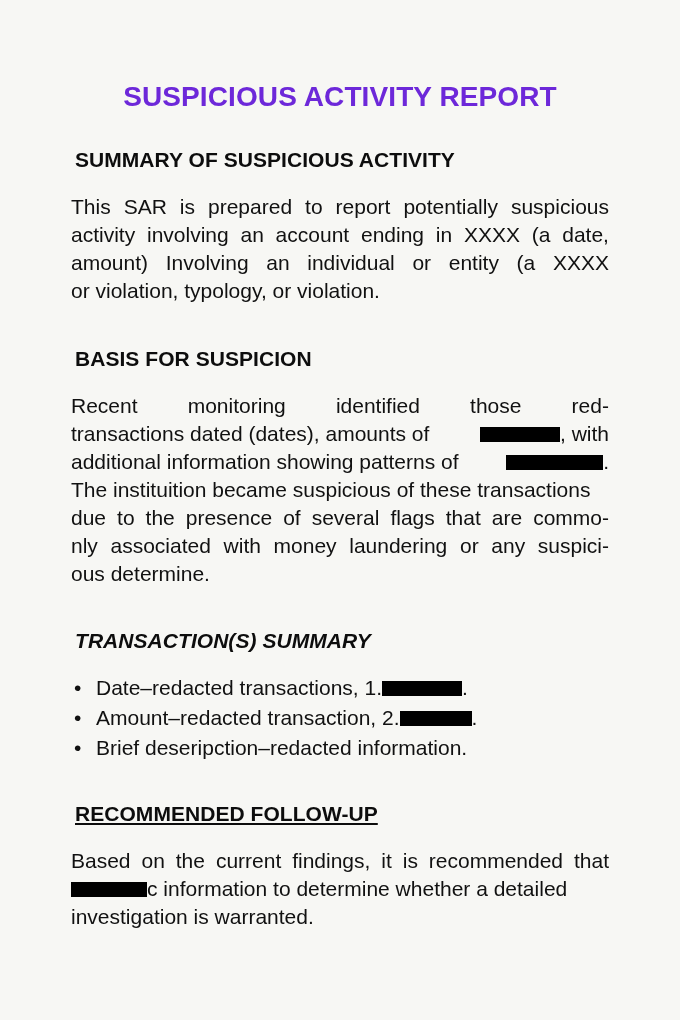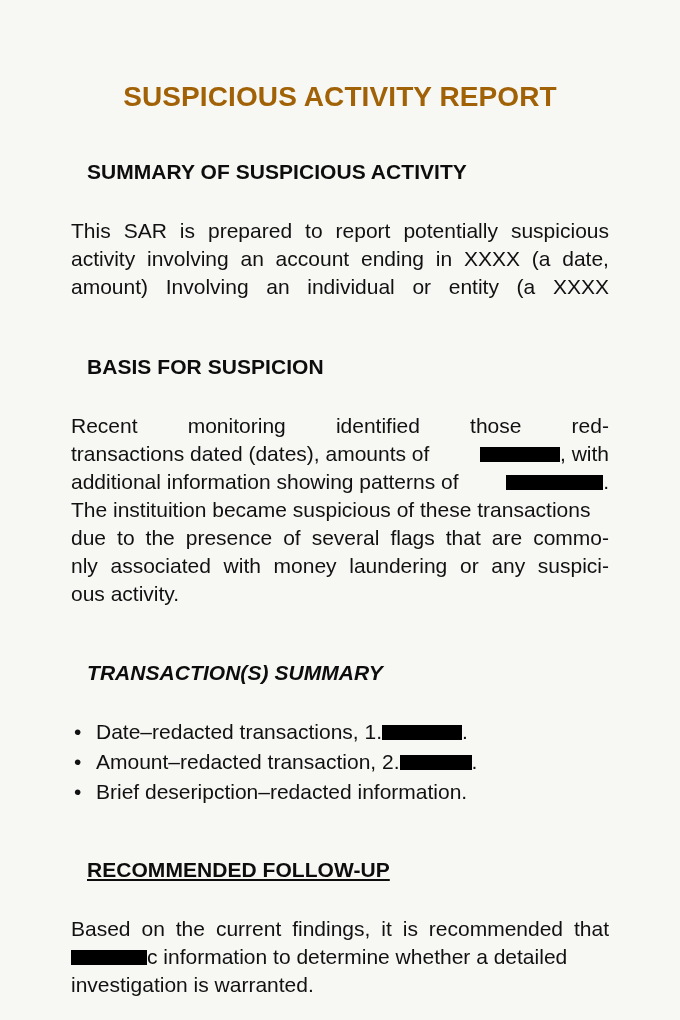--- a/index.html
+++ b/index.html
@@ -27,26 +27,26 @@
 
   
   .doc-title {
     margin: 0;
     padding-top: 80px;
     font-size: 28px;
     font-weight: bold;
     letter-spacing: 0.1px;
     text-align: center;
     line-height: 34px;
-    color: #a16207;
+    color: #6d28d9;
   }
 
   
   .section-heading {
-    margin: 16px;
+    margin: 4px;
     font-size: 21px;
     font-weight: bold;
     line-height: 26px;
     letter-spacing: 0.05px;
     color: #0d0d0d;
   }
   .sh-summary      { padding-top: 29px; }
   .sh-basis        { padding-top: 37px; }
   .sh-transactions { padding-top: 36px; font-style: italic; }
   .sh-followup     { padding-top: 34px; text-decoration: underline; }
@@ -147,20 +147,21 @@
     <div class="line just">
       <span class="w">amount)</span>
       <span class="w">Involving</span>
       <span class="w">an</span>
       <span class="w">individual</span>
       <span class="w">or</span>
       <span class="w">entity</span>
       <span class="w">(a</span>
       <span class="w">XXXX</span>
     </div>
+    <div class="line flow">or violation, typology, or violation.</div>
   </div>
 
   <h2 class="section-heading sh-basis">BASIS FOR SUSPICION</h2>
 
   <div class="para">
     <div class="line just">
       <span class="w">Recent</span>
       <span class="w">monitoring</span>
       <span class="w">identified</span>
       <span class="w">those</span>
@@ -190,21 +191,21 @@
     <div class="line just">
       <span class="w">nly</span>
       <span class="w">associated</span>
       <span class="w">with</span>
       <span class="w">money</span>
       <span class="w">laundering</span>
       <span class="w">or</span>
       <span class="w">any</span>
       <span class="w">suspici-</span>
     </div>
-    <div class="line flow">ous activity.</div>
+    <div class="line flow">ous determine.</div>
   </div>
 
   <h2 class="section-heading sh-transactions">TRANSACTION(S) SUMMARY</h2>
 
   <ul class="bullets">
     <li class="bullet-item">
       <span class="bullet-dot">•</span>
       <span>Date–redacted transactions, 1.</span><span class="redact r-date"></span><span>.</span>
     </li>
     <li class="bullet-item">

